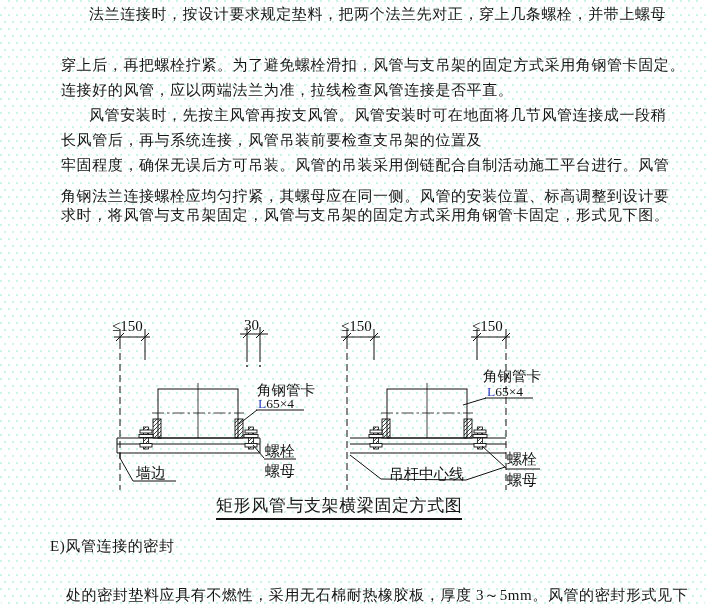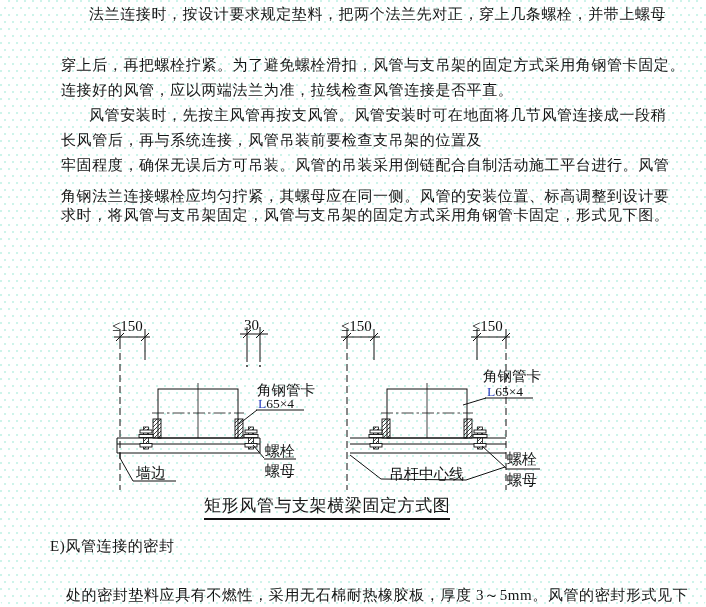--- a/index.html
+++ b/index.html
@@ -19,21 +19,21 @@
   }
   .bl{
     position:absolute;
     white-space:nowrap;
     font-size:15px;
     line-height:19px;
     letter-spacing:0.6px;
   }
   .caption{
     position:absolute;
-    top:494px;left:204px;
+    top:494px;left:216px;
     font-size:17px;
     letter-spacing:0.6px;
     white-space:nowrap;
     padding-bottom:1px;
     border-bottom:2px solid #111;
   }
   svg.diagram{position:absolute;left:0;top:0;}
   svg text{
     font-family:"Liberation Serif","DejaVu Serif",serif;
     fill:#111;

